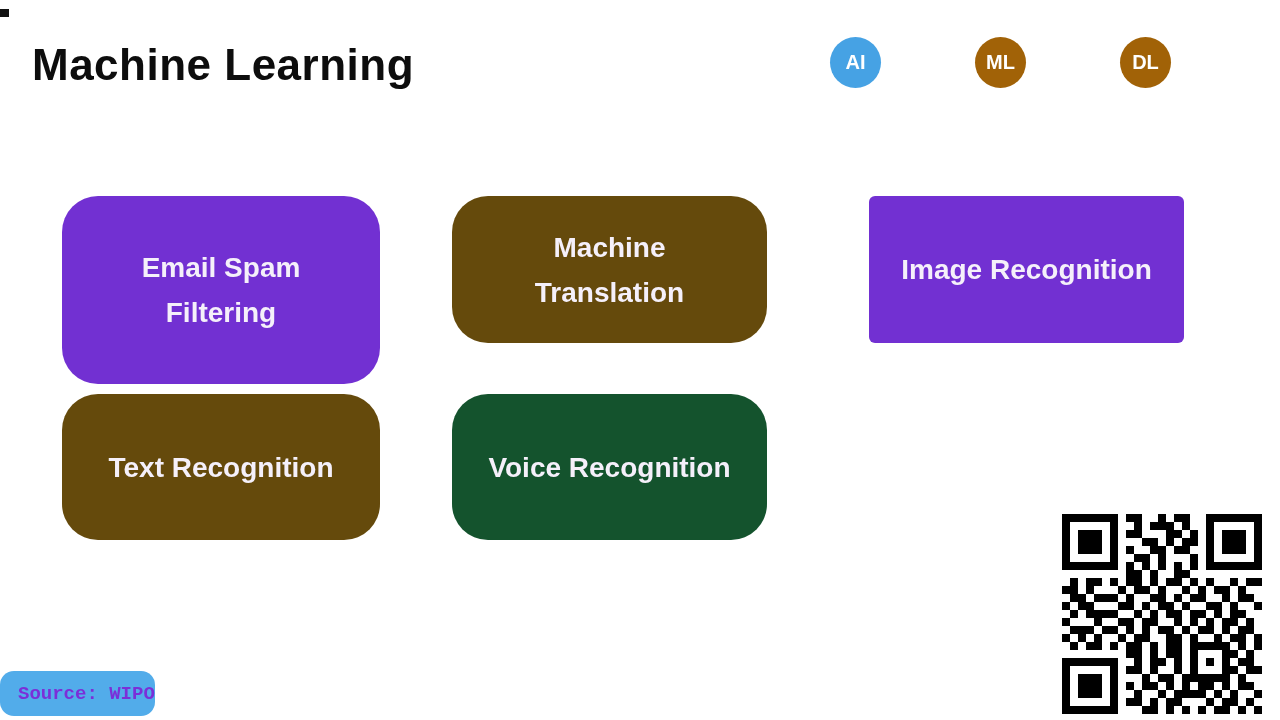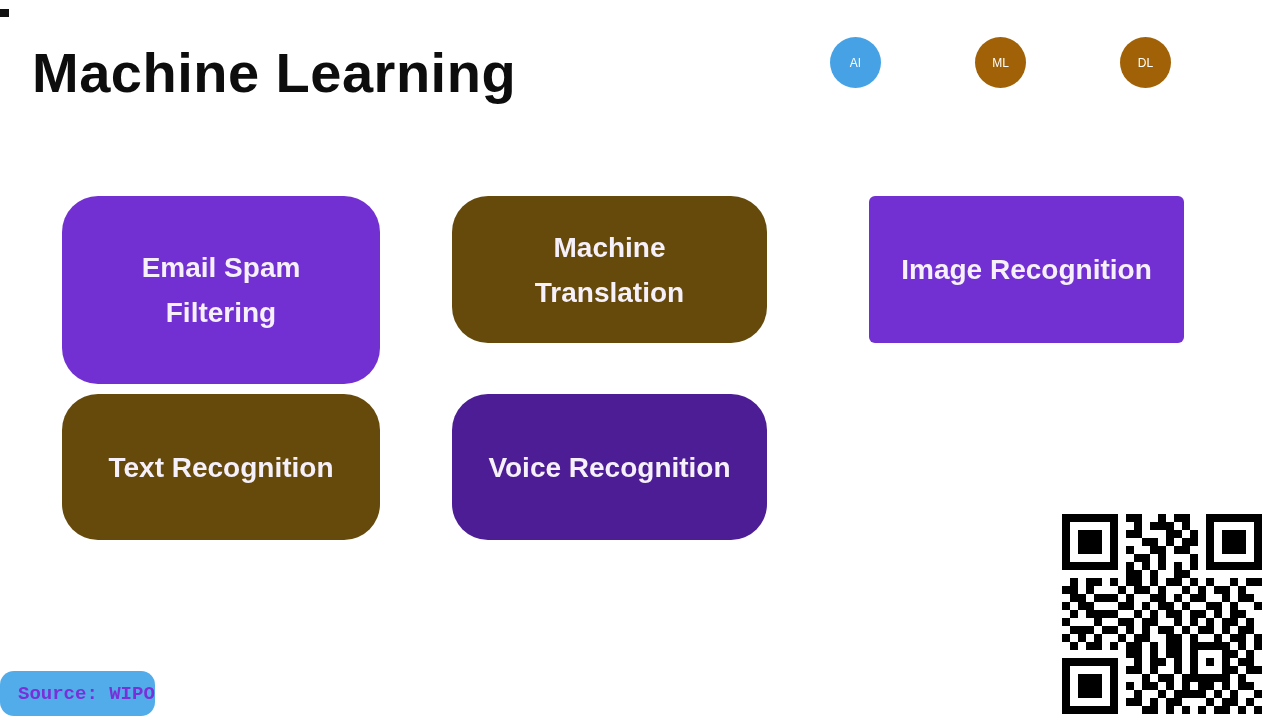--- a/index.html
+++ b/index.html
@@ -8,28 +8,28 @@
     position: relative;
     background: #ffffff;
     font-family: "Liberation Sans", "DejaVu Sans", sans-serif;
   }
   .frame-mark {
     position: absolute; left: 0; top: 9px; width: 9px; height: 8px;
     background: #111111;
   }
   .slide-title {
     position: absolute; left: 32px; top: 40px;
-    font-size: 56px; font-weight: 700; color: #0d0d0d;
+    font-size: 44px; font-weight: 700; color: #0d0d0d;
     letter-spacing: 0.5px;
   }
   .badge {
     position: absolute; top: 37px; width: 51px; height: 51px;
     border-radius: 50%;
     display: flex; align-items: center; justify-content: center;
-    color: #ffffff; font-size: 12px; font-weight: 400;
+    color: #ffffff; font-size: 20px; font-weight: 700;
   }
   .badge-1 { left: 830px; }
   .badge-2 { left: 975px; }
   .badge-3 { left: 1120px; }
   .card {
     position: absolute;
     border-radius: 36px;
     display: flex; align-items: center; justify-content: center;
     text-align: center;
     color: #f5f0fa; font-size: 28px; font-weight: 700;
@@ -77,21 +77,21 @@
 </div>
 <div class="card card-2" style="background-color: rgb(101, 74, 12);">
   <span>Machine Translation</span>
 </div>
 <div class="card card-3" style="background-color: rgb(114, 48, 210);">
   <span>Image Recognition</span>
 </div>
 <div class="card card-4" style="background-color: rgb(101, 74, 12);">
   <span>Text Recognition</span>
 </div>
-<div class="card card-5" style="background-color: #4c1d95;">
+<div class="card card-5" style="background-color: #14532d;">
   <span>Voice Recognition</span>
 </div>
 
 <div class="qr">
     <div class="qr-row">
       <span class="qr-cell dark"></span>
       <span class="qr-cell dark"></span>
       <span class="qr-cell dark"></span>
       <span class="qr-cell dark"></span>
       <span class="qr-cell dark"></span>

